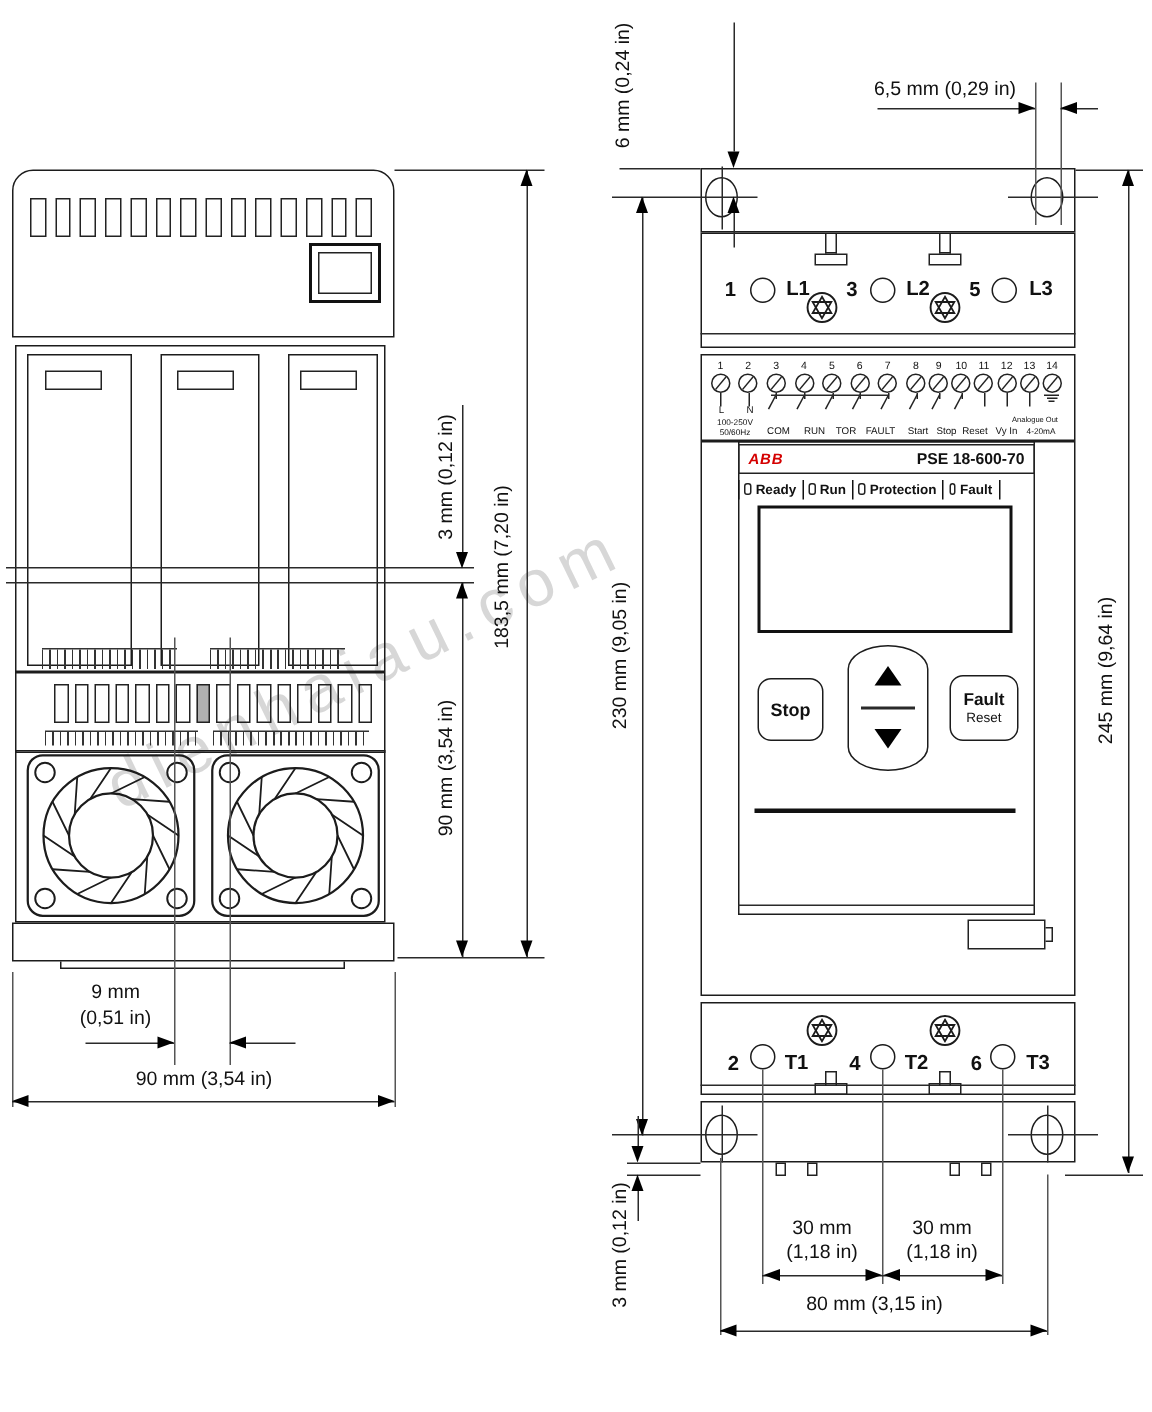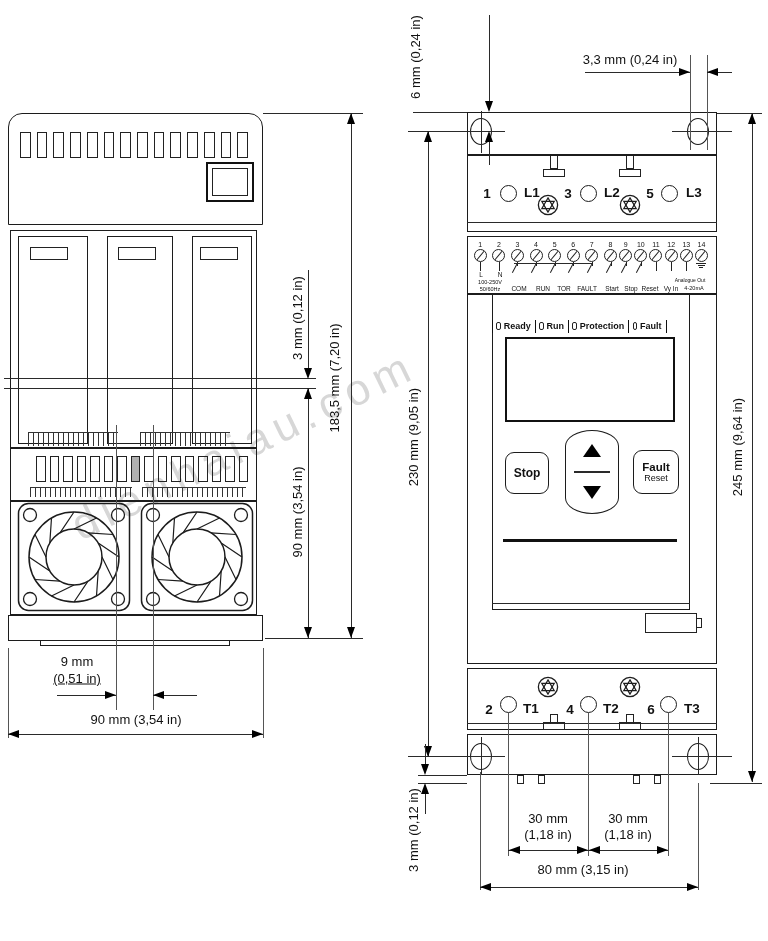--- a/index.html
+++ b/index.html
@@ -140,21 +140,21 @@
   <div class="a rot dim" style="left:297px;top:318px;">3 mm (0,12 in)</div>
 
   <div class="a vl" style="left:308px;top:388px;height:250px;"></div>
   <div class="a arrU" style="left:304px;top:388px;"></div>
   <div class="a arrD" style="left:304px;top:627px;"></div>
   <div class="a rot dim" style="left:297px;top:512px;">90 mm (3,54 in)</div>
 
   <div class="a vl" style="left:116px;top:425px;height:285px;background:#555;"></div>
   <div class="a vl" style="left:153px;top:425px;height:285px;background:#555;"></div>
   <div class="a ctr dim" style="left:77px;top:661px;">9 mm</div>
-  <div class="a ctr dim" style="left:77px;top:678px;text-decoration:underline;">(0,51 in)</div>
+  <div class="a ctr dim" style="left:77px;top:678px;">(0,51 in)</div>
   <div class="a hl" style="left:57px;top:695px;width:59px;"></div>
   <div class="a arrR" style="left:105px;top:691px;"></div>
   <div class="a hl" style="left:153px;top:695px;width:44px;"></div>
   <div class="a arrL" style="left:153px;top:691px;"></div>
 
   <div class="a vl" style="left:8px;top:648px;height:90px;background:#555;"></div>
   <div class="a vl" style="left:263px;top:648px;height:90px;background:#555;"></div>
   <div class="a hl" style="left:8px;top:734px;width:255px;"></div>
   <div class="a arrL" style="left:8px;top:730px;"></div>
   <div class="a arrR" style="left:252px;top:730px;"></div>
@@ -321,20 +321,24 @@
   <div class="a ctr tiny" style="left:612px;top:288px;">Start</div>
   <div class="a ctr tiny" style="left:631px;top:288px;">Stop</div>
   <div class="a ctr tiny" style="left:650px;top:288px;">Reset</div>
   <div class="a ctr tiny" style="left:671px;top:288px;">Vy In</div>
   <div class="a ctr" style="left:690px;top:280px;font-size:5px;">Analogue Out</div>
   <div class="a ctr" style="left:694px;top:288px;font-size:5.5px;">4-20mA</div>
   <div class="a hl" style="left:514px;top:263px;width:78px;"></div>
 
   <div class="a b" style="left:467px;top:294px;width:250px;height:370px;"></div>
   <div class="a b" style="left:492px;top:294px;width:198px;height:316px;"></div>
+  <div class="a b1" style="left:492px;top:296px;width:198px;height:20px;display:flex;align-items:center;justify-content:space-between;padding:0 6px;">
+    <span style="color:#d40000;font-weight:800;font-style:italic;font-size:10px;letter-spacing:.5px;">ABB</span>
+    <span style="font-size:10.5px;font-weight:600;">PSE 18-600-70</span>
+  </div>
   <div class="a" style="left:492px;top:318px;width:174px;height:16px;display:flex;align-items:center;justify-content:center;">
     <div class="ledbar"></div>
     <div class="led"></div>
       <span class="ledlbl">Ready</span>
     <div class="ledbar"></div>
     <div class="led"></div>
       <span class="ledlbl">Run</span>
     <div class="ledbar"></div>
     <div class="led"></div>
       <span class="ledlbl">Protection</span>
@@ -399,21 +403,21 @@
   <div class="a b1" style="left:633px;top:775px;width:7px;height:9px;"></div>
   <div class="a b1" style="left:654px;top:775px;width:7px;height: 9px;"></div>
 
   <div class="a hl" style="left:413px;top:112px;width:54px;"></div>
   <div class="a vl" style="left:489px;top:15px;height:86px;"></div>
   <div class="a arrD" style="left:485px;top:101px;"></div>
   <div class="a arrU" style="left:485px;top:131px;"></div>
   <div class="a vl" style="left:489px;top:142px;height:23px;"></div>
   <div class="a rot dim" style="left:415px;top:57px;">6 mm (0,24 in)</div>
 
-  <div class="a ctr dim" style="left:630px;top:59px;">3,3 mm (0,24 in)</div>
+  <div class="a ctr dim" style="left:630px;top:59px;">6,5 mm (0,29 in)</div>
   <div class="a hl" style="left:585px;top:72px;width:105px;"></div>
   <div class="a arrR" style="left:679px;top:68px;"></div>
   <div class="a hl" style="left:707px;top:72px;width:25px;"></div>
   <div class="a arrL" style="left:707px;top:68px;"></div>
 
   <div class="a vl" style="left:428px;top:132px;height:625px;"></div>
   <div class="a arrU" style="left:424px;top:131px;"></div>
   <div class="a arrD" style="left:424px;top:746px;"></div>
   <div class="a rot dim" style="left:413px;top:437px;">230 mm (9,05 in)</div>
 

